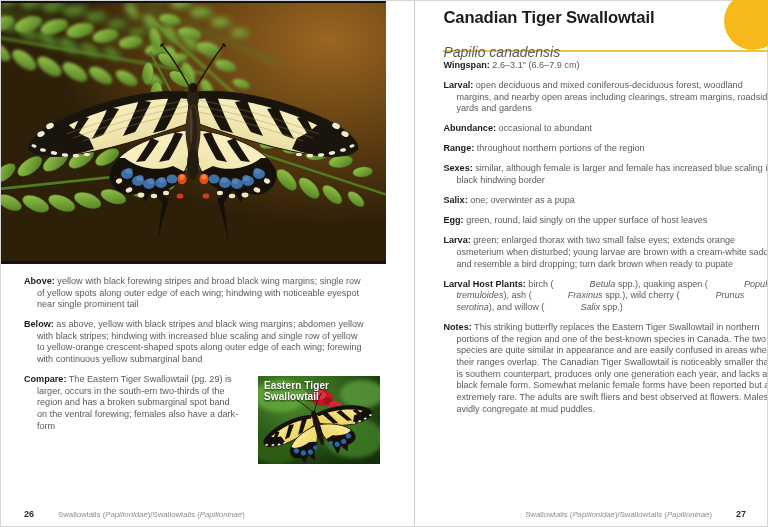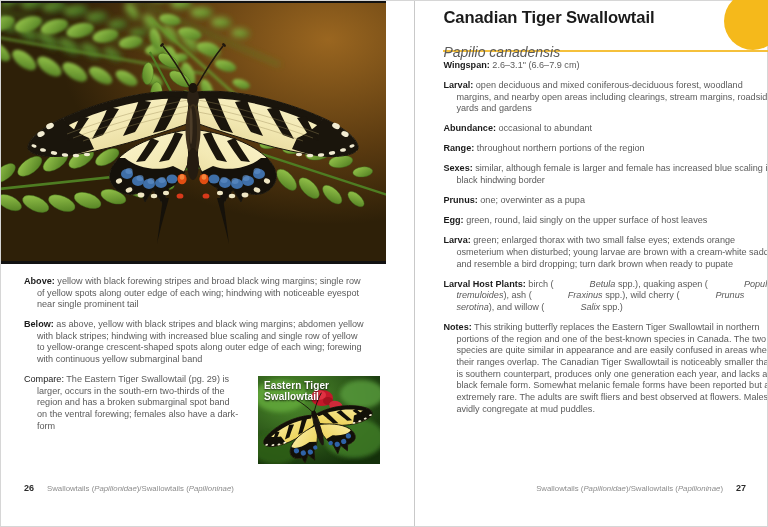--- a/index.html
+++ b/index.html
@@ -70,21 +70,21 @@
     min-height: 92px;
   }
   .compare-text {
     width: 215px;
     font-size: 9.1px;
     line-height: 11.6px;
     color: #5b5b5b;
     padding-left: 13px;
     text-indent: -13px;
   }
-  .compare-text b { color: #1b1b1b; font-weight: 400; }
+  .compare-text b { color: #1b1b1b; font-weight: 700; }
 
   .inset {
     position: absolute;
     right: -16px; top: 2px;
     width: 122px; height: 88px;
     overflow: hidden;
     background: #1d3a14;
   }
   .inset .insetbg {
     position: absolute; inset: 0;
@@ -158,26 +158,26 @@
     margin-bottom: 8.3px;
     padding-left: 13px;
     text-indent: -13px;
   }
   .r-entry b { color: #1b1b1b; font-weight: 700; }
   .r-entry i { font-style: italic; padding-left: 36px; }
 
   
   .footer {
     position: absolute;
-    bottom: 34px;
+    bottom: 8px;
     font-size: 7.8px;
     color: #8d8d8d;
     display: flex;
     align-items: baseline;
-    gap: 13px;
+    gap: 24px;
     text-align: center;
   }
   .footer .pg {
     font-size: 9px;
     font-weight: 700;
     color: #2b2b2b;
   }
   .footer .fcap { font-style: normal; }
   .footer .fcap i { font-style: italic; }
   .footer-left { left: 24px; }
@@ -638,21 +638,21 @@
       <div class="r-entry">
         <b>Abundance:</b><span> occasional to abundant</span>
       </div>
       <div class="r-entry">
         <b>Range:</b><span> throughout northern portions of the region</span>
       </div>
       <div class="r-entry">
         <b>Sexes:</b><span> similar, although female is larger and female has increased blue scaling in black hindwing border</span>
       </div>
       <div class="r-entry">
-        <b>Prunus:</b><span> one; overwinter as a pupa</span>
+        <b>Salix:</b><span> one; overwinter as a pupa</span>
       </div>
       <div class="r-entry">
         <b>Egg:</b><span> green, round, laid singly on the upper surface of host leaves</span>
       </div>
       <div class="r-entry">
         <b>Larva:</b><span> green; enlarged thorax with two small false eyes; extends orange osmeterium when disturbed; young larvae are brown with a cream-white saddle and resemble a bird dropping; turn dark brown when ready to pupate</span>
       </div>
       <div class="r-entry">
         <b>Larval Host Plants:</b><span id="host-parts"><span> birch (</span><i>Betula</i><span> spp.), quaking aspen (</span><i>Populus tremuloides</i><span>), ash (</span><i>Fraxinus</i><span> spp.), wild cherry (</span><i>Prunus serotina</i><span>), and willow (</span><i>Salix</i><span> spp.)</span></span>
       </div>

